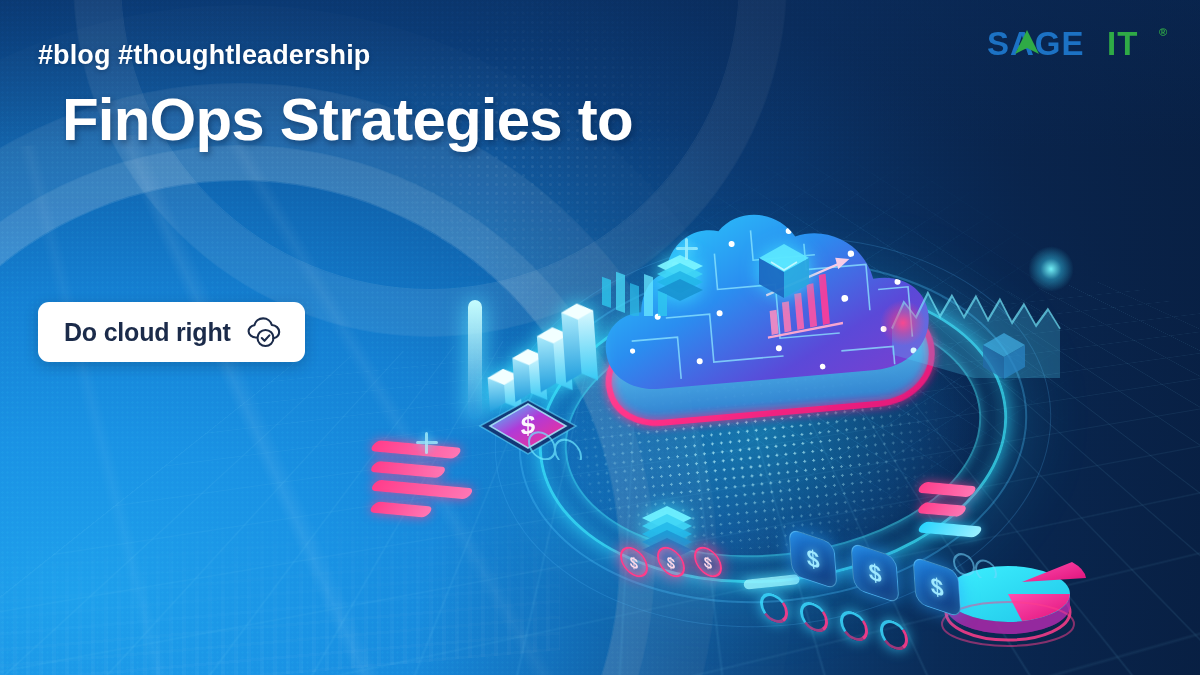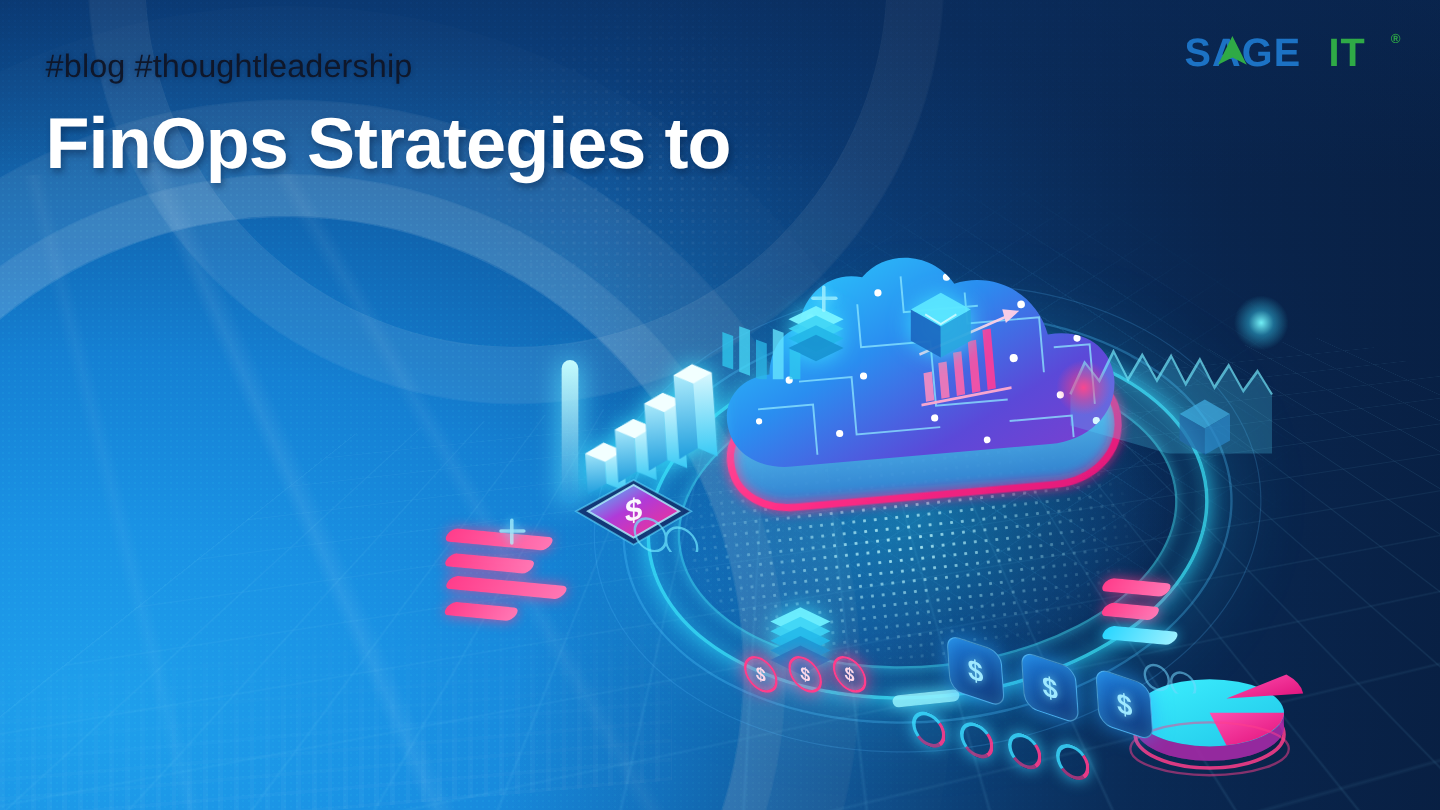--- a/index.html
+++ b/index.html
@@ -225,31 +225,31 @@
     width:14px; height:120px; border-radius:7px;
     background:linear-gradient(180deg, rgba(200,255,255,.98), rgba(60,210,255,.25));
     box-shadow:0 0 22px rgba(90,230,255,.9);
   }
 
   
   .content{ position:absolute; left:0; top:0; width:1200px; height:675px; }
 
   .hashtags{
     position:absolute; left:38px; top:40px;
-    color:#0f172a; font-size:27px; font-weight:normal; letter-spacing:.1px;
+    color:#ffffff; font-size:27px; font-weight:bold; letter-spacing:.1px;
     text-shadow:0 1px 4px rgba(6,35,75,.45);
   }
   .headline{
     position:absolute; left:38px; top:86px; width:1060px;
     color:#ffffff;
     font-size:60px; line-height:1.14; font-weight:bold;
     letter-spacing:-0.8px;
     text-shadow:2px 3px 6px rgba(5,28,64,.45);
   }
-  .headline .ln{ display:block; white-space:nowrap; }
+  .headline .ln{ display:block; white-space:nowrap;margin-left:24px; }
 
   .cta{
     position:absolute; left:38px; top:302px;
     display:inline-flex; align-items:center; gap:14px;
     background:#ffffff; color:#16284a;
     border-radius:11px;
     padding:13px 20px 13px 26px;
     box-shadow:0 4px 14px rgba(4,26,58,.25);
   }
   .cta-label{ font-size:25px; font-weight:bold; letter-spacing:-0.2px; color:#1b2b4a; }
@@ -586,20 +586,34 @@
   </div>
 
   <div class="content">
 
     <div class="hashtags">#blog #thoughtleadership</div>
 
     <div class="headline">
       <span class="ln">FinOps Strategies to</span>
     </div>
 
+    <div class="cta">
+      <span class="cta-label">Do cloud right</span>
+      <span class="cta-icon">
+        <svg width="40" height="34" viewBox="0 0 40 34">
+          <g fill="none" stroke="#1b2b4a" stroke-width="2.1" stroke-linecap="round" stroke-linejoin="round">
+            <path d="M11.5 22.5 C6.8 22.5 3.6 19.6 3.6 16.2 C3.6 13.1 6.2 10.5 9.4 10.3
+                     C10.2 6.3 13.8 3.4 18.1 3.4 C22.3 3.4 25.9 6.2 26.8 10
+                     C30.9 10.1 34.2 13.2 34.2 17 C34.2 20.2 31.6 22.9 28.2 23.2"></path>
+            <circle cx="20.5" cy="23" r="8"></circle>
+            <path d="M16.8 23.1 L19.5 25.8 L24.4 20.4"></path>
+          </g>
+        </svg>
+      </span>
+    </div>
 
     <div class="logo">
       <svg width="185" height="44" viewBox="0 0 185 44">
         <g font-family="Liberation Sans, sans-serif" font-weight="bold" font-size="33" letter-spacing="1">
           <text x="0" y="31" fill="#1c72c4">SAGE</text>
           <text x="120" y="31" fill="#2faa46">IT</text>
           <text x="172" y="12" fill="#2faa46" font-size="11">®</text>
         </g>
 
         <polygon points="40,6 52,30 40,24 28,30" fill="#2faa46"></polygon>

